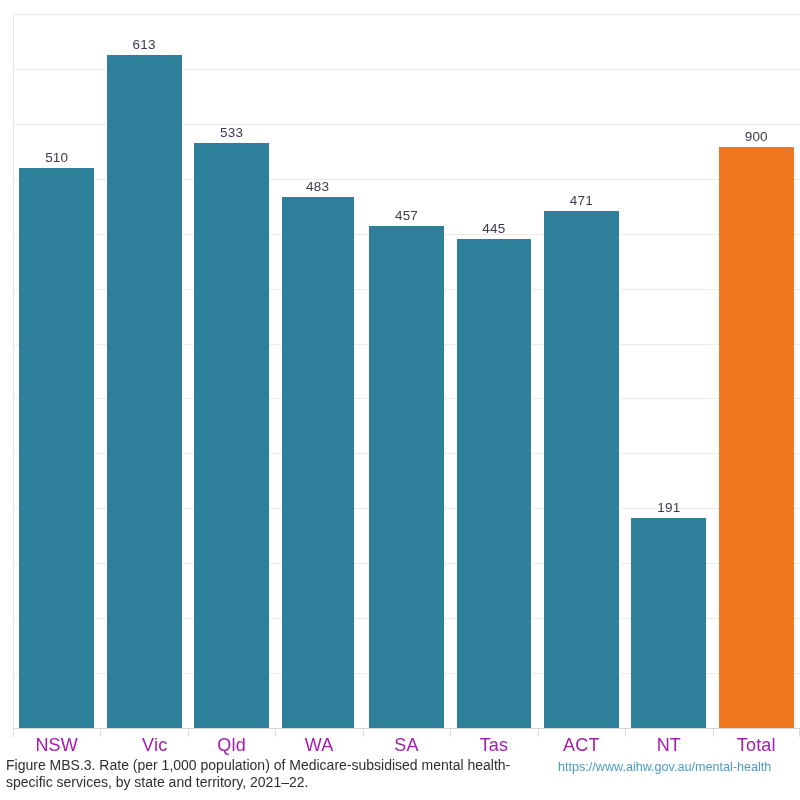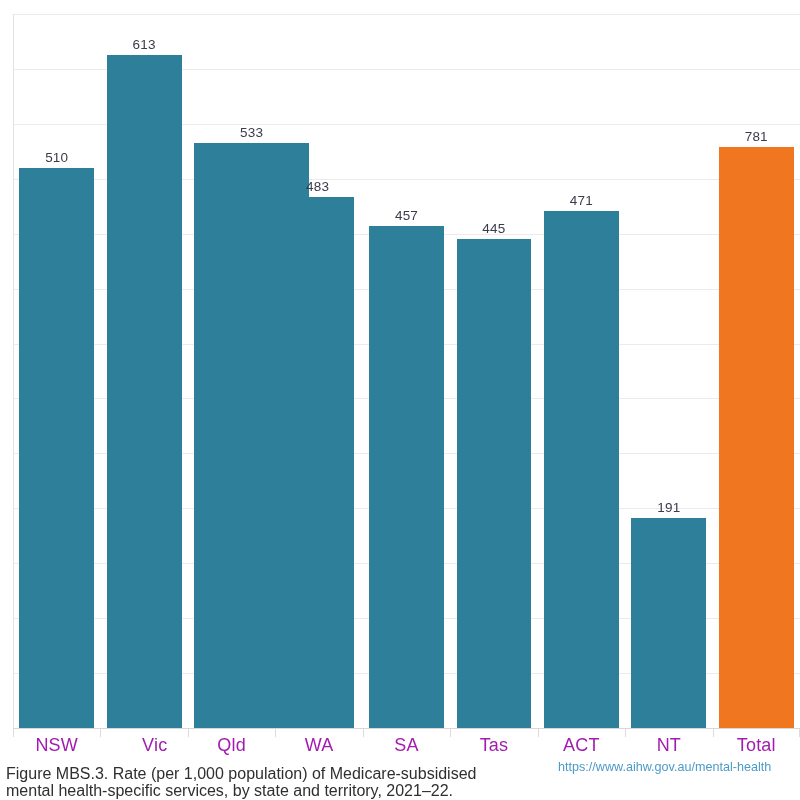--- a/index.html
+++ b/index.html
@@ -112,23 +112,23 @@
     position: absolute;
     left: 0;
     top: 757px;
     width: 800px;
     height: 43px;
   }
 
   #caption-text {
     position: absolute;
     left: 6px;
-    top: 8px;
+    top: 0;
     width: 520px;
-    font-size: 16px;
+    font-size: 14px;
     line-height: 17px;
     color: #2f2f2f;
   }
 
   #source-link {
     position: absolute;
     left: 558px;
     top: 3px;
     font-size: 12.6px;
     color: #4c9bc6;
@@ -156,21 +156,21 @@
       <div class="gridline" style="top: 54.9231px;"></div>
       <div class="gridline" style="top: 0px;"></div>
       <div class="bar-group" style="left: 6.33972px; width: 74.765px;">
         <div class="bar" style="height: 560.215px; background: rgb(46, 127, 153);"></div>
         <div class="bar-label" style="bottom: 563.215px;">510</div>
       </div>
       <div class="bar-group" style="left: 93.7842px; width: 74.765px;">
         <div class="bar" style="height: 673.357px; background: rgb(46, 127, 153);"></div>
         <div class="bar-label" style="bottom: 676.357px;">613</div>
       </div>
-      <div class="bar-group" style="left: 181.229px; width: 74.765px; padding-left: 40px;">
+      <div class="bar-group" style="left: 181.229px; width: 74.765px;">
         <div class="bar" style="height: 585.48px; background: rgb(46, 127, 153);"></div>
         <div class="bar-label" style="bottom: 588.48px;">533</div>
       </div>
       <div class="bar-group" style="left: 268.673px; width: 72px;">
         <div class="bar" style="height: 530.557px; background: rgb(46, 127, 153);"></div>
         <div class="bar-label" style="bottom: 533.557px;">483</div>
       </div>
       <div class="bar-group" style="left: 356.118px; width: 74.765px;">
         <div class="bar" style="height: 501.997px; background: rgb(46, 127, 153);"></div>
         <div class="bar-label" style="bottom: 504.997px;">457</div>
@@ -182,21 +182,21 @@
       <div class="bar-group" style="left: 531.006px; width: 74.765px;">
         <div class="bar" style="height: 517.375px; background: rgb(46, 127, 153);"></div>
         <div class="bar-label" style="bottom: 520.375px;">471</div>
       </div>
       <div class="bar-group" style="left: 618.451px; width: 74.765px;">
         <div class="bar" style="height: 209.806px; background: rgb(46, 127, 153);"></div>
         <div class="bar-label" style="bottom: 212.806px;">191</div>
       </div>
       <div class="bar-group" style="left: 705.895px; width: 74.765px;">
         <div class="bar" style="height: 581.086px; background: rgb(240, 118, 31);"></div>
-        <div class="bar-label" style="bottom: 584.086px;">781</div>
+        <div class="bar-label" style="bottom: 584.086px;">900</div>
       </div>
     </div>
 
   <div id="yaxis-line"></div>
   <div id="xaxis-line"></div>
 
   <div id="cat-axis">
       <div class="cat-tick" style="left: 0px;"></div>
       <div class="cat-label" style="left: 0px; width: 87.4444px;">NSW</div>
       <div class="cat-tick" style="left: 87.4444px;"></div>

